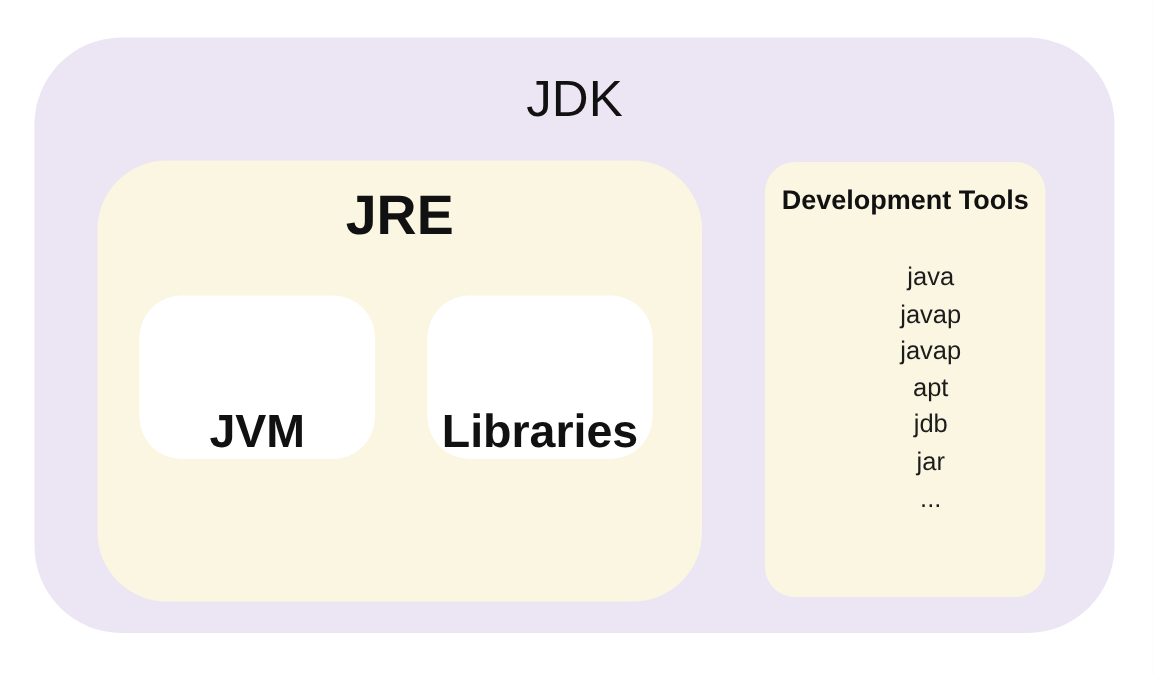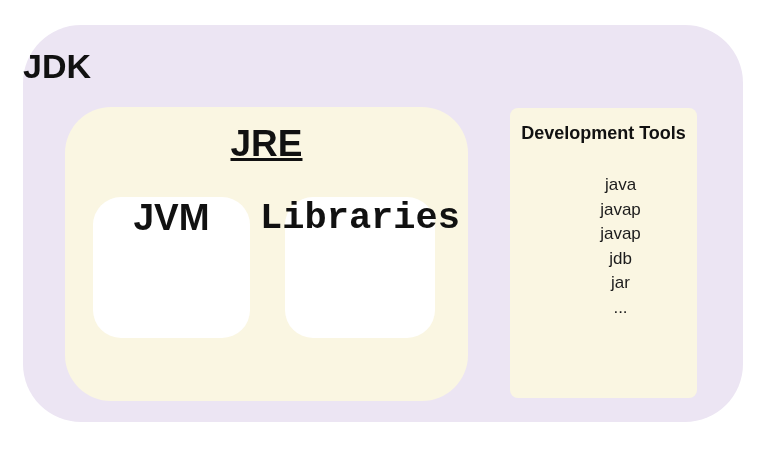--- a/index.html
+++ b/index.html
@@ -19,62 +19,61 @@
     position: absolute;
     left: 23px; top: 25px;
     width: 720px; height: 397px;
     border-radius: 58px;
     background: var(--outer-bg, #ECE5F3);
   }
   .jdk-title {
     position: absolute;
     top: 22px; left: 0;
     width: 100%;
-    text-align: left;
+    text-align: center;
     font-size: 34px;
-    font-weight: bold;
+    font-weight: normal;
     color: var(--text, #111111);
   }
   .jre-box {
     position: absolute;
     left: 42px; top: 82px;
     width: 403px; height: 294px;
     border-radius: 46px;
     background: var(--inner-bg, #FAF6E2);
   }
   .jre-title {
     position: absolute;
     top: 16px; left: 0;
     width: 100%;
     text-align: center;
     font-size: 37px;
     font-weight: bold;
     color: var(--text, #111111);
-    text-decoration: underline;
   }
   .leaf-box {
     position: absolute;
     top: 90px;
-    height: 141px;
+    height: 109px;
     border-radius: 28px;
     background: var(--leaf-bg, #ffffff);
     display: flex;
-    align-items: flex-start;
+    align-items: flex-end;
     justify-content: center;
-    font-size: 37px;
+    font-size: 31px;
     font-weight: bold;
     color: var(--text, #111111);
   }
   .jvm-box { left: 28px; width: 157px; }
-  .lib-box { left: 220px; width: 150px; font-family: Liberation Mono, monospace; }
+  .lib-box { left: 220px; width: 150px; }
   .devtools-box {
     position: absolute;
     left: 487px; top: 83px;
     width: 187px; height: 290px;
-    border-radius: 8px;
+    border-radius: 20px;
     background: var(--inner-bg, #FAF6E2);
     padding-top: 15px;
   }
   .devtools-title {
     text-align: center;
     font-size: 18px;
     font-weight: bold;
     color: var(--text, #111111);
   }
   .tools-list {
@@ -102,19 +101,20 @@
         <span>Libraries</span>
       </div>
     </div>
 
     <div class="devtools-box">
       <div class="devtools-title">Development Tools</div>
       <ul class="tools-list">
           <li>java</li>
           <li>javap</li>
           <li>javap</li>
+          <li>apt</li>
           <li>jdb</li>
           <li>jar</li>
           <li>...</li>
         </ul>
     </div>
   </div>
 </div>
 
 </body></html>

